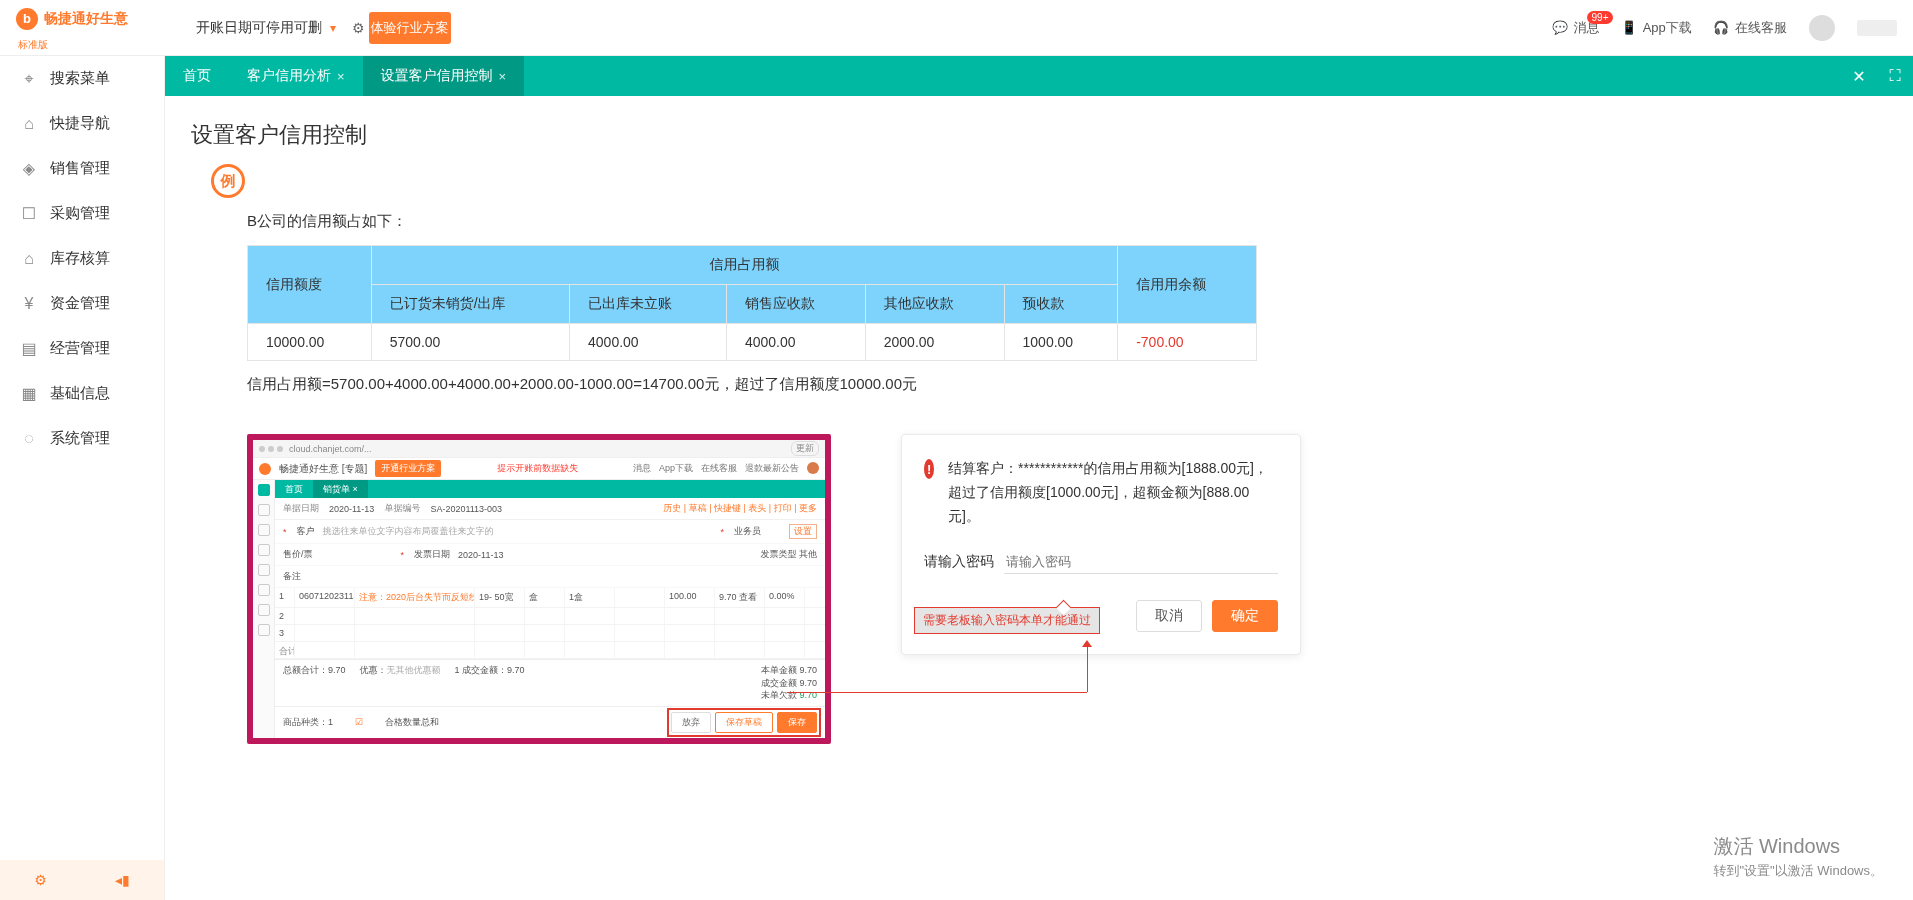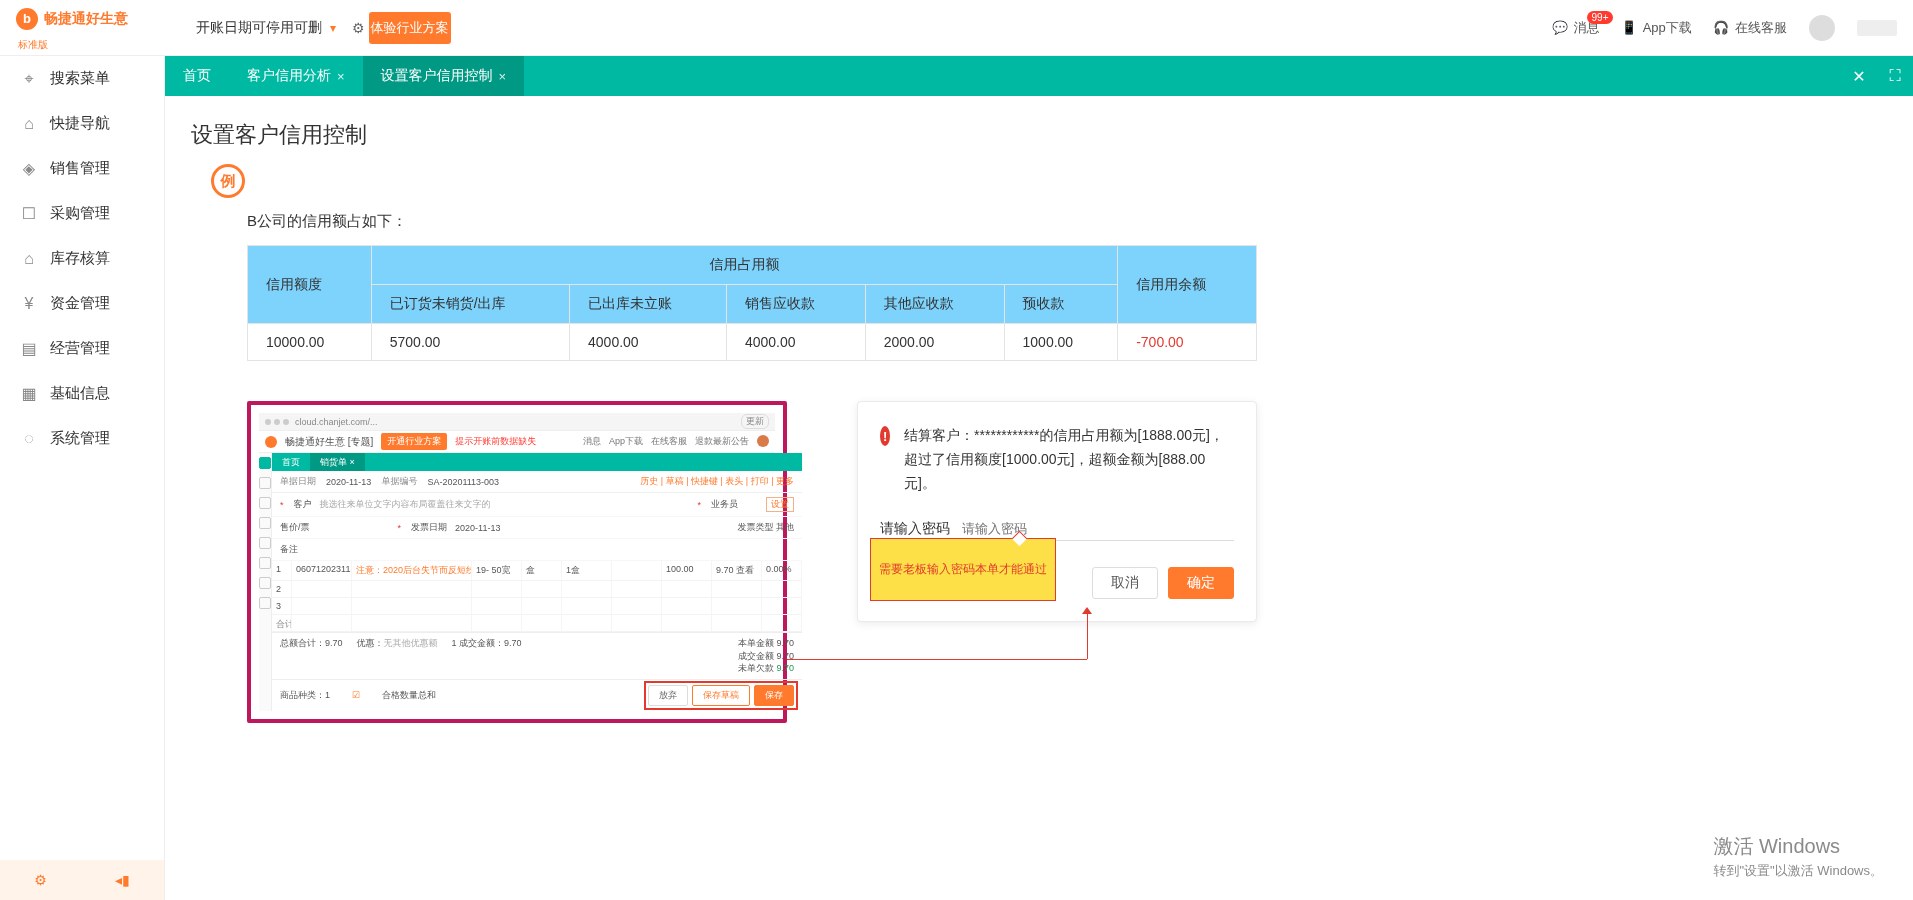--- a/index.html
+++ b/index.html
@@ -56,29 +56,29 @@
 .credit-table { margin-left:48px; margin-top:14px; border-collapse:collapse; width: 1010px; font-size:14px;}
 .credit-table th, .credit-table td { border:1px solid #e4e4e4; padding: 10px 18px; text-align:left; }
 .credit-table th { font-weight:400; color:#333; background:#7dd3fc;}
 .credit-table .neg { color:#e23a2e; }
 
 .formula { margin-left:48px; margin-top:14px; font-size:15px; }
 
 .figures { margin-left:48px; margin-top: 40px; display:flex; align-items:flex-start; gap: 70px; position:relative;}
 
 
-.mini { width: 540px; background:#fff; border:4px solid #be185d; border-radius:2px; padding:8px; font-size:10px; color:#555; }
+.mini { width: 584px; background:#fff; border:6px solid #be185d; border-radius:2px; padding:0; font-size:10px; color:#555; }
 .mini-url { height:18px; background:#f5f5f5; border-bottom:1px solid #eee; font-size:9px; color:#888; padding:3px 6px; display:flex; align-items:center; gap:6px;}
 .mini-url .dots { display:flex; gap:3px;}
 .mini-url .dot { width:6px; height:6px; border-radius:50%; background:#ccc;}
 .mini-top { height:22px; display:flex; align-items:center; padding:0 6px; gap:8px; border-bottom:1px solid #eee;}
 .mini-top .ologo{ width:12px;height:12px;background:#ff7a2d;border-radius:50%;}
 .mini-top .obtn { background:#ff7a2d; color:#fff; font-size:9px; padding:2px 6px; border-radius:2px;}
 .mini-top .rlinks{ margin-left:auto; display:flex; gap:8px; font-size:9px; color:#777;}
-.mini-top .redtxt{ color:#ff3b30; font-size:9px;}
+.mini-top .redtxt{ color:#ff3b30; font-size:9px;margin-left:48px;}
 .mini-body { display:flex; }
 .mini-rail { width:22px; background:#fafafa; border-right:1px solid #eee; display:flex; flex-direction:column; align-items:center; padding-top:4px; gap:8px;}
 .mini-rail .ri{ width:12px;height:12px;border:1px solid #ccc;border-radius:2px;}
 .mini-rail .ri.home{ background:#00b9a2;border-color:#00b9a2;}
 .mini-main { flex:1; }
 .mini-tabs { height:18px; background:#00b9a2; display:flex; align-items:center; font-size:9px; color:#fff;}
 .mini-tabs .mt{ padding:0 10px; height:100%; display:flex; align-items:center;}
 .mini-tabs .mt.act{ background:#009984;}
 .mini-rowbar{ display:flex; align-items:center; gap:10px; padding:4px 8px; font-size:9px; color:#555; border-bottom:1px solid #f0f0f0;}
 .mini-rowbar .lbl{ color:#888;}
@@ -105,21 +105,21 @@
 .dialog { width:400px; background:#fff; border:1px solid #eaeaea; border-radius:4px; box-shadow:0 2px 8px rgba(0,0,0,.08); padding:22px; position:relative;}
 .dialog .drow { display:flex; gap:14px; }
 .dialog .dicon { width:20px; height:20px; background:#e23a2e; border-radius:50%; color:#fff; font-weight:700; font-size:13px; display:flex; align-items:center; justify-content:center; margin-top:2px;}
 .dialog .dmsg { font-size:14px; line-height:1.7; color:#333; }
 .dialog .pw { margin-top:22px; display:flex; align-items:center; gap:10px; font-size:14px;}
 .dialog .pw input{ flex:1; border:none; border-bottom:1px solid #ddd; padding:4px 2px; outline:none; font-size:13px; color:#333;}
 .dialog .dbtns { margin-top:26px; display:flex; justify-content:flex-end; gap:10px;}
 .dialog .dbtn { padding:6px 18px; border-radius:3px; font-size:14px; cursor:pointer;}
 .dialog .dbtn.cancel { background:#fff; border:1px solid #ddd; color:#555;}
 .dialog .dbtn.ok { background:#ff7a2d; border:1px solid #ff7a2d; color:#fff;}
-.callout { position:absolute; left:12px; bottom:20px; border:1px solid #e23a2e; color:#e23a2e; font-size:12px; padding:22px 8px; background:#fde047;}
+.callout { position:absolute; left:12px; bottom:20px; border:1px solid #e23a2e; color:#e23a2e; font-size:12px; padding:4px 8px; background:#e5e5e5;}
 .callout::after{ content:""; position:absolute; top:-6px; right:30px; width:10px; height:10px; border-left:1px solid #e23a2e; border-top:1px solid #e23a2e; background:#fff; transform:rotate(45deg);}
 
 .fig-caption { text-align:center; font-size:14px; margin-top:18px; color:#333; }
 .connector { position:absolute; border-top:1px solid #e23a2e; }
 .connector-v { position:absolute; border-left:1px solid #e23a2e; }
 .arrowhead { position:absolute; width:0; height:0; border-left:5px solid transparent; border-right:5px solid transparent; border-bottom:7px solid #e23a2e;}
 
 
 .wm { position:fixed; right:30px; bottom:20px; color:#8a8a8a; font-size:13px; line-height:1.5; pointer-events:none; text-align:left;}
 .wm .t{ font-size:20px; color:#8a8a8a;}
@@ -258,20 +258,21 @@
               <td>5700.00</td>
               <td>4000.00</td>
               <td>4000.00</td>
               <td>2000.00</td>
               <td>1000.00</td>
               <td class="neg">-700.00</td>
             </tr>
           </tbody>
             </table>
 
+          <div class="formula">信用占用额=5700.00+4000.00+4000.00+2000.00-1000.00=14700.00元，超过了信用额度10000.00元</div>
 
           <div class="figures">
 
             <div class="mini">
               <div class="mini-url">
                 <div class="dots">
                     <div class="dot"></div>
                     <div class="dot"></div>
                     <div class="dot"></div>
                   </div>

